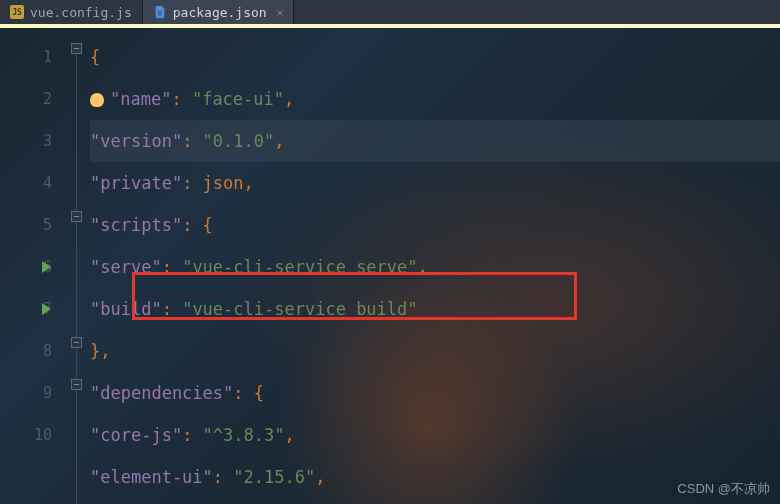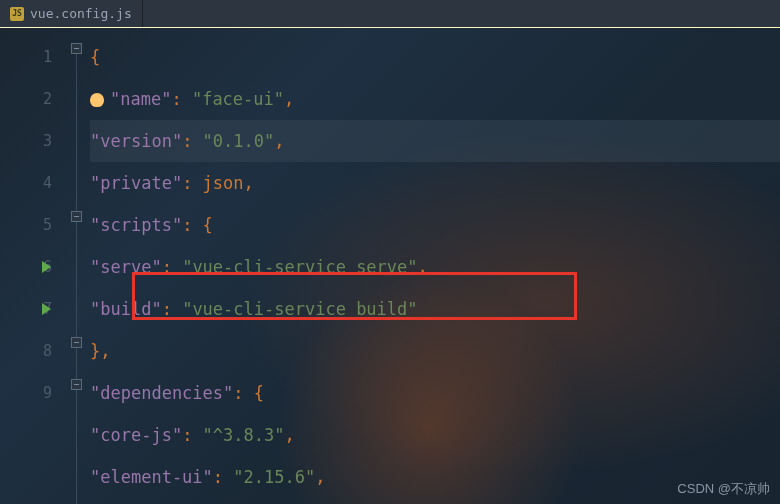--- a/index.html
+++ b/index.html
@@ -12,21 +12,21 @@
                     linear-gradient(135deg, #1a2530 0%, #1e3042 30%, #1a2835 60%, #182430 100%);
   font-family: "Consolas", "Monaco", monospace;
   color: #a9b7c6;
   overflow: hidden;
   position: relative;
 }
 .tabs {
   height: 28px;
   background: #2d3540;
   display: flex;
-  border-bottom: 1px solid #fef9c3;
+  border-bottom: 4px solid #fef9c3;
 }
 .tab {
   display: flex;
   align-items: center;
   padding: 0 10px;
   font-size: 13px;
   border-right: 1px solid #1a1f26;
   color: #9aa5b5;
   gap: 6px;
 }
@@ -114,39 +114,50 @@
 }
 </style>
 </head>
 <body>
 
 <div class="tabs">
   <div class="tab">
     <span class="js-icon"></span>
     <span>vue.config.js</span>
   </div>
+  <div class="tab active">
+    <span class="json-icon">
+      <svg viewBox="0 0 16 16">
+          <path fill="#4a90d9" d="M4 1h6l3 3v10a1 1 0 0 1-1 1H4a1 1 0 0 1-1-1V2a1 1 0 0 1 1-1z"></path>
+          <path fill="#2a3542" d="M6 7h4v1H6zm0 2h4v1H6zm0 2h3v1H6z"></path>
+        </svg>
+    </span>
+    <span>package.json</span>
+    <span class="close">✕</span>
+  </div>
 </div>
 
 <div class="editor">
   <div class="gutter">
     <div class="gutter-row">1</div>
     <div class="gutter-row">2</div>
     <div class="gutter-row">3</div>
     <div class="gutter-row">4</div>
     <div class="gutter-row">5</div>
     <div class="gutter-row has-run">
         <span>6</span>
         <span class="run-icon"></span>
       </div>
     <div class="gutter-row has-run">
         <span>7</span>
         <span class="run-icon"></span>
       </div>
     <div class="gutter-row">8</div>
     <div class="gutter-row">9</div>
+    <div class="gutter-row">10</div>
   </div>
 
   <div class="fold-col">
     <div class="fold-line"></div>
     <div class="fold-marker" style="top:15px"></div>
     <div class="fold-marker" style="top:183px"></div>
     <div class="fold-marker" style="top:309px"></div>
     <div class="fold-marker" style="top:351px"></div>
   </div>
 

